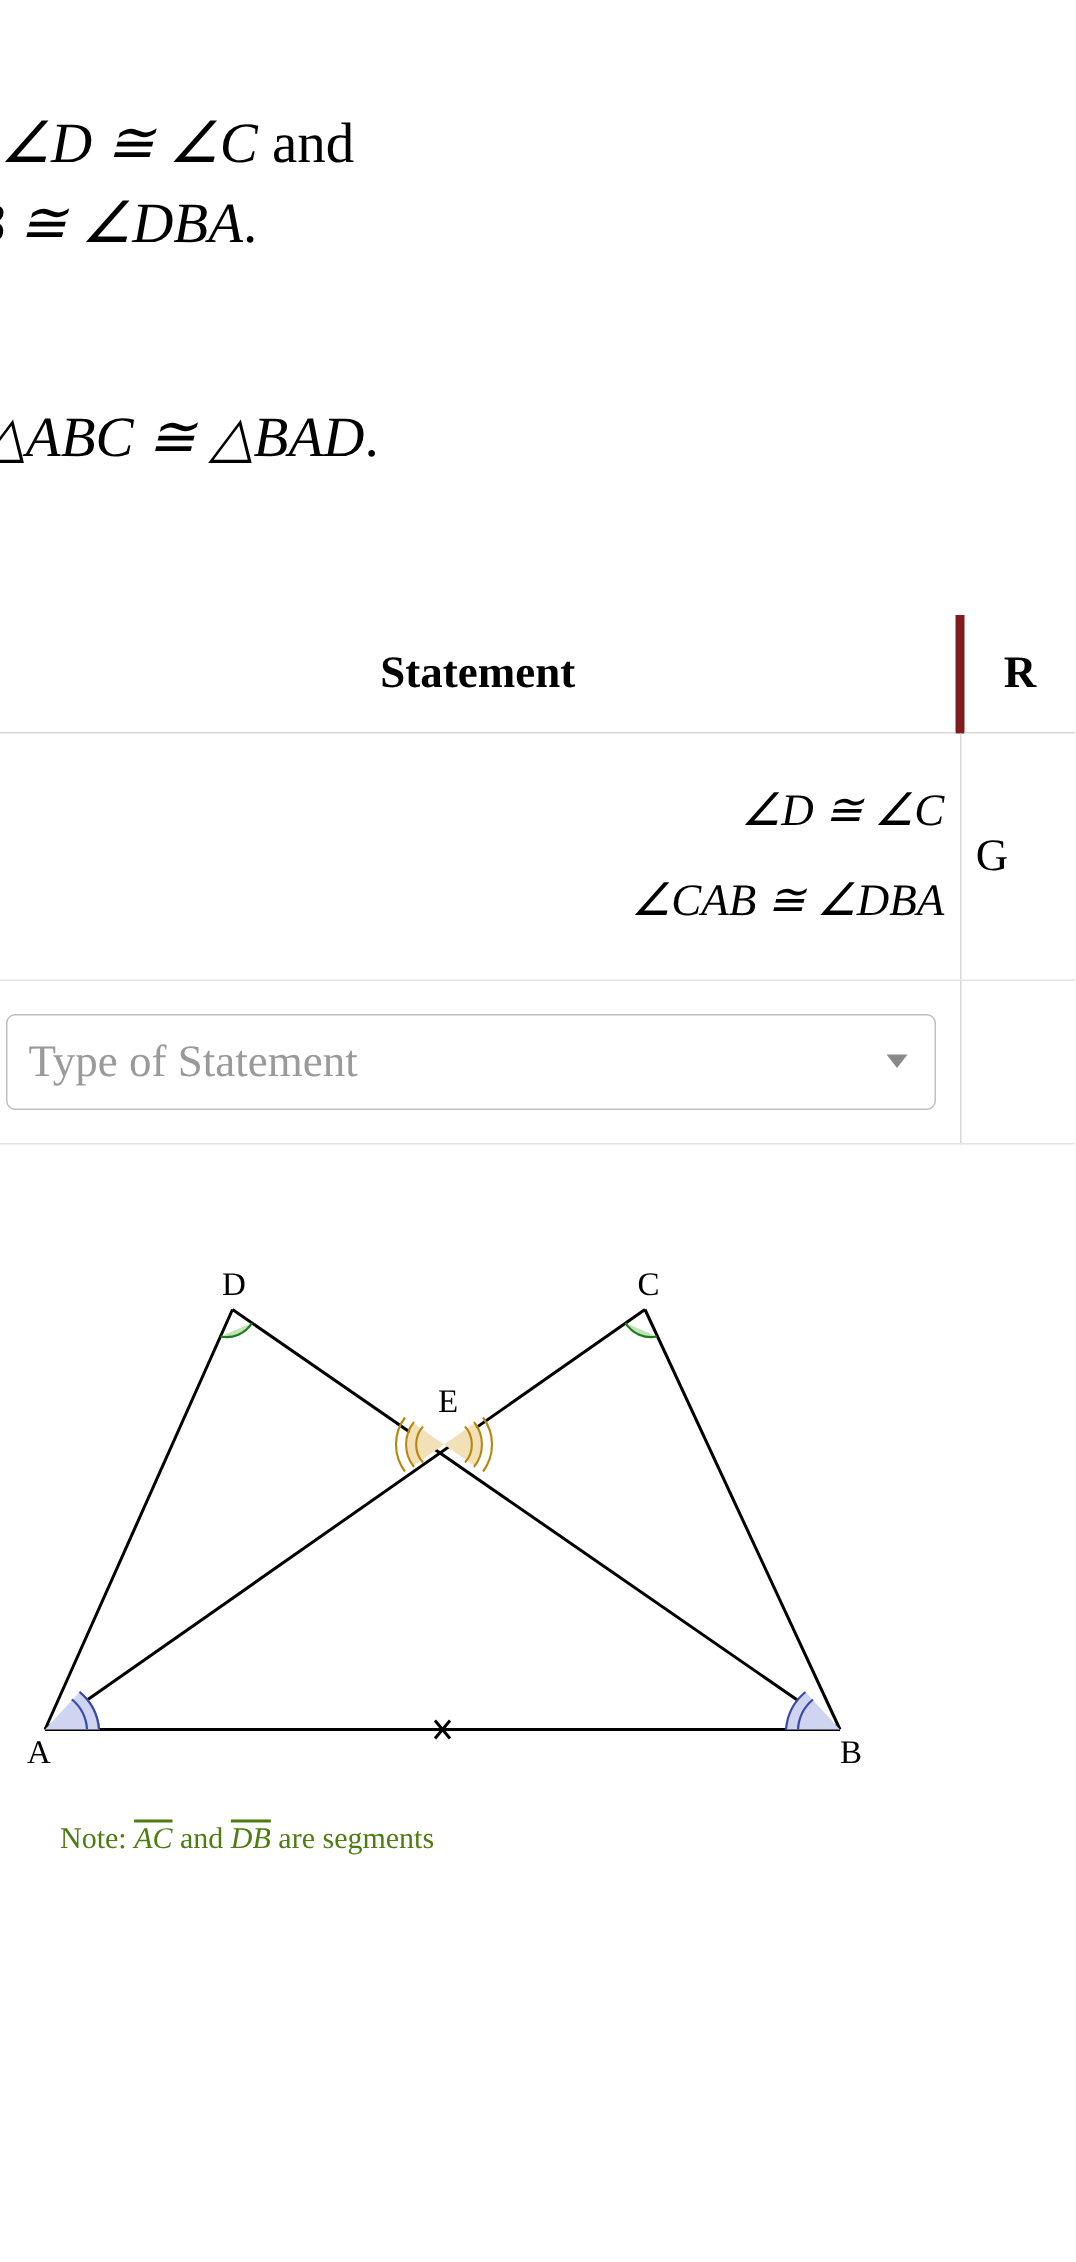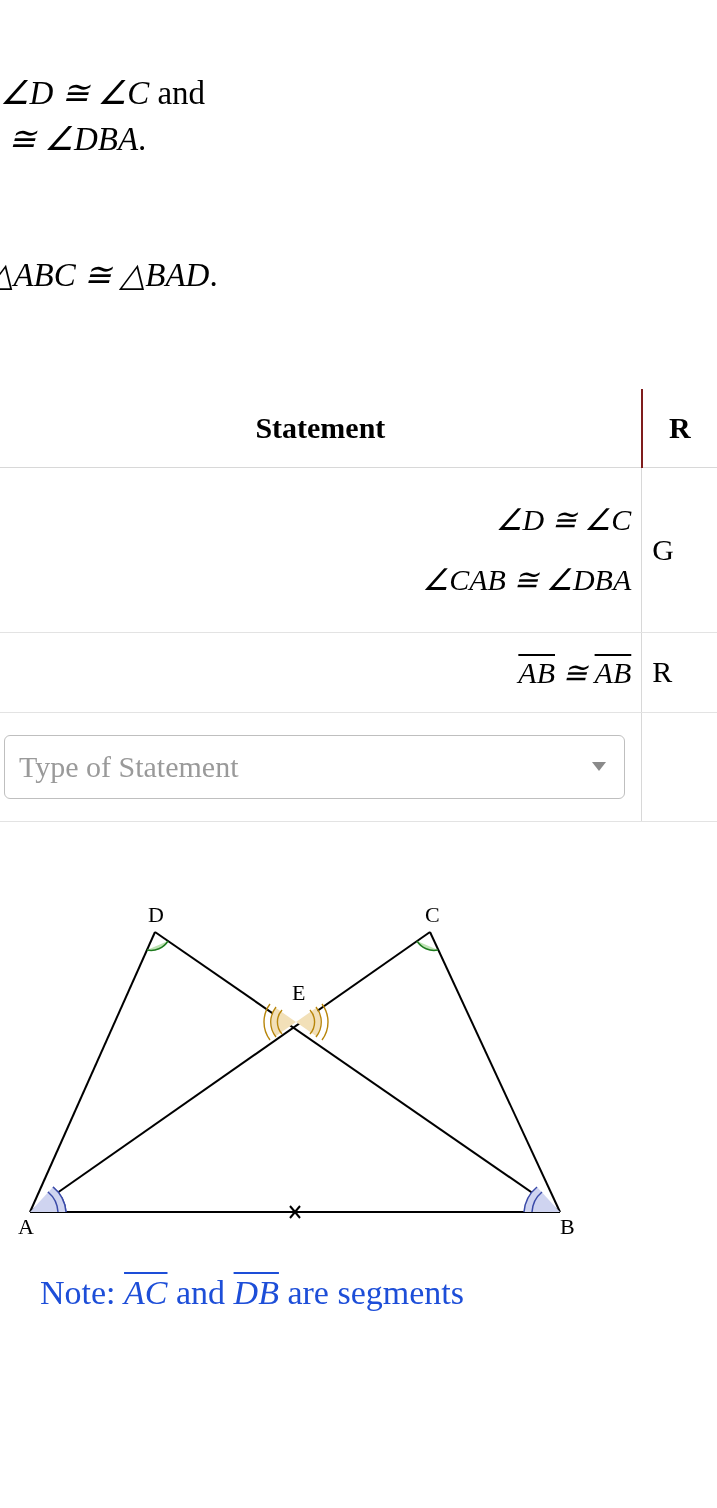--- a/index.html
+++ b/index.html
@@ -10,21 +10,21 @@
     color: #000;
     width: 717px;
   }
   .page {
     width: 717px;
     box-sizing: border-box;
     overflow: hidden;
   }
   
   .givens {
-    font-size: 33px;
+    font-size: 38px;
     line-height: 1.4;
     margin: 0 0 60px 0;
   }
   .givens .line1 {
     margin-top: 70px;
     white-space: nowrap;
   }
   .givens .line2 {
     margin-left: -20px;  
     white-space: nowrap;
@@ -48,21 +48,21 @@
     width: 100%;
     margin-top: 90px;
     font-size: 30px;
   }
   table.proof th {
     font-weight: bold;
     font-size: 30px;
     text-align: center;
     padding: 22px 10px;
     border-bottom: 1px solid #d8d8d8;
-    border-right: 2px solid #7f1d1d;
+    border-right: 6px solid #7f1d1d;
   }
   table.proof th:last-child { border-right: none; }
   table.proof td {
     text-align: right;
     padding: 22px 10px;
     border-bottom: 1px solid #e3e3e3;
     border-right: 1px solid #d8d8d8;
     font-size: 30px;
   }
   table.proof td:last-child { border-right: none; }
@@ -102,22 +102,22 @@
     border-top: 9px solid #8a8a8a;
   }
 
   
   .figure-wrap {
     margin-top: 60px;
     width: 100%;
   }
   svg.figure { display: block; }
   .note {
-    color: #1d4ed8;
-    font-size: 34px;
+    color: #4d7c0f;
+    font-size: 20px;
     margin-top: 22px;
     margin-left: 40px;
     white-space: nowrap;
   }
 </style>
 </head>
 <body>
 
 <div class="page">
 
@@ -141,30 +141,20 @@
       </tr>
     </thead>
     <tbody>
       <tr>
         <td class="col-stmt multi-line">
           <div class="math-it">∠D ≅ ∠C</div>
           <div class="math-it">∠CAB ≅ ∠DBA</div>
         </td>
         <td class="col-reason">G</td>
       </tr>
-      <tr>
-        <td class="col-stmt">
-          <span class="math-it">
-            <span class="overline">AB</span>
-            <span> ≅ </span>
-            <span class="overline">AB</span>
-          </span>
-        </td>
-        <td class="col-reason">R</td>
-      </tr>
       <tr class="dropdown-row">
         <td class="col-stmt" style="text-align:center;">
           <div class="dropdown">
             <span>Type of Statement</span>
             <span class="caret"></span>
           </div>
         </td>
         <td class="col-reason"></td>
       </tr>
     </tbody>

